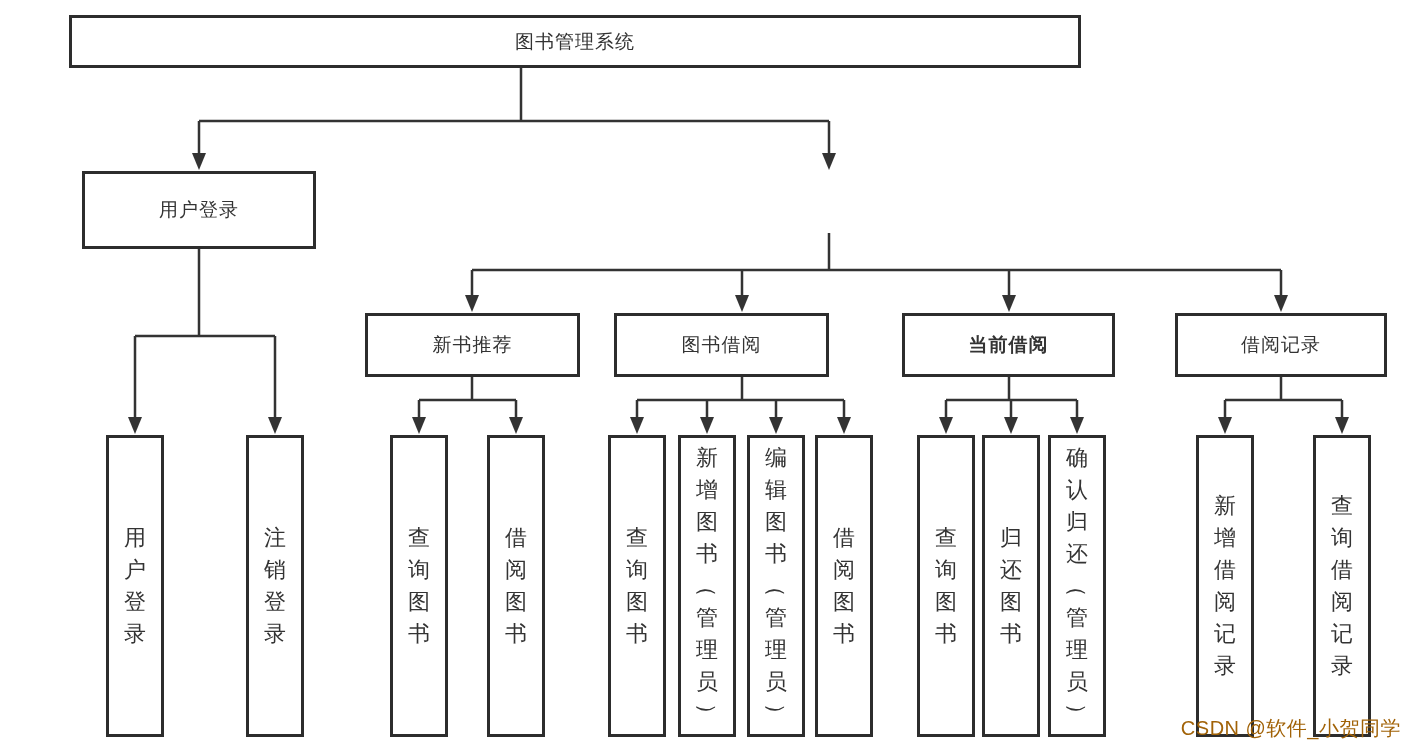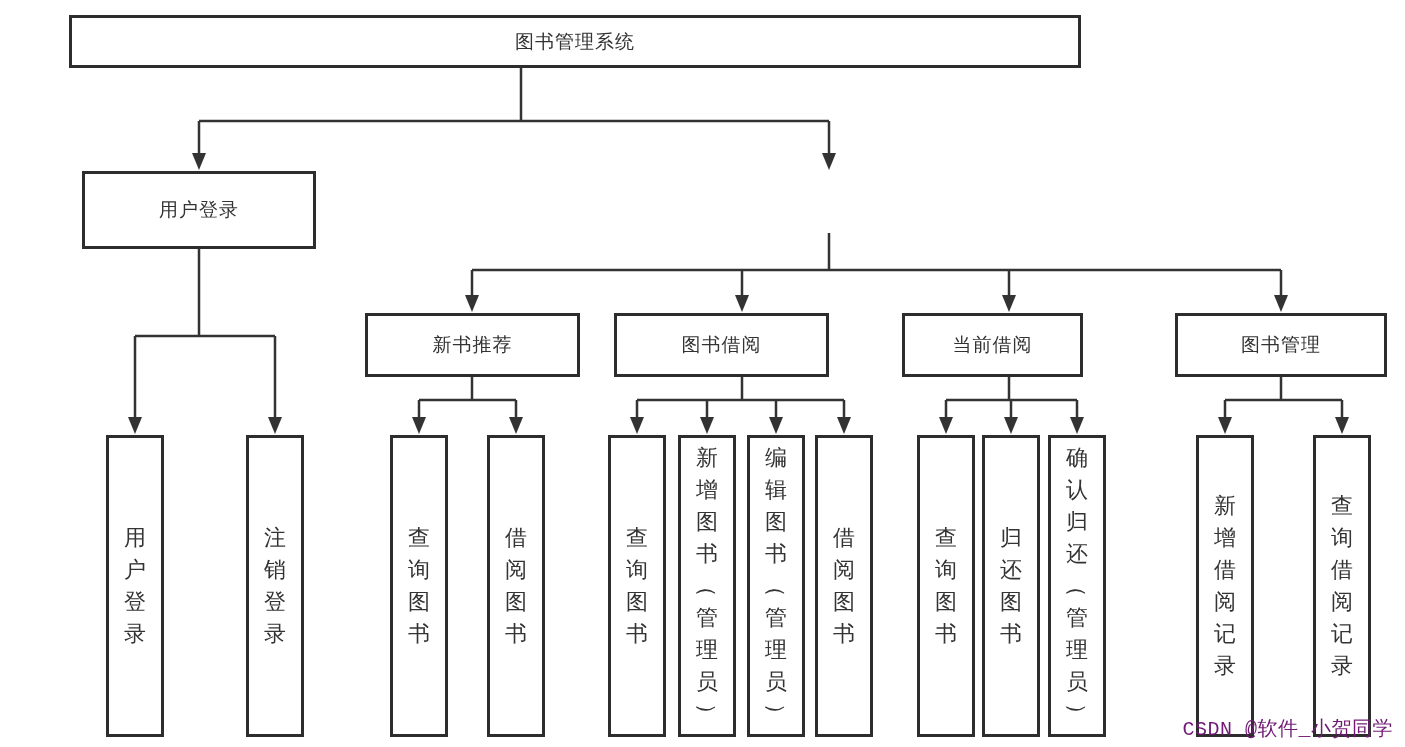--- a/index.html
+++ b/index.html
@@ -41,28 +41,27 @@
   .vchar {
     display: block;
     height: 32px;
     line-height: 32px;
     font-size: 22px;
     text-align: center;
   }
   .vchar.paren { transform: rotate(90deg); }
   .watermark {
     position: absolute;
-    right: 12px;
+    right: 4px;
     bottom: 5px;
     font-size: 20px;
-    color: #701a75;
+    color: #a16207;
     letter-spacing: 0.5px;
     z-index: 3;
     white-space: nowrap;
-    font-family: Liberation Mono, monospace;
   }
 </style>
 </head>
 <body>
 
 <div class="canvas">
 
   <svg class="connectors" viewBox="0 0 1405 747" xmlns="http://www.w3.org/2000/svg">
     <defs>
       <path id="arw" d="M -7 -17 L 7 -17 L 0 0 Z" fill="#333333"></path>
@@ -97,22 +96,22 @@
       <use href="#arw" x="1342" y="434"></use>
     </g>
   </svg>
 
   <div class="node hbox" style="left:22px; top:15px; width:1012px; height:53px;margin-left:47px;">图书管理系统</div>
 
   <div class="node hbox" style="left:82px; top:171px; width:234px; height:78px;">用户登录</div>
 
   <div class="node hbox" style="left:365px; top:313px; width:215px; height:64px;font-family:Liberation Mono, monospace;">新书推荐</div>
   <div class="node hbox" style="left:614px; top:313px; width:215px; height:64px;">图书借阅</div>
-  <div class="node hbox" style="left:902px; top:313px; width:181px; height:64px;">当前借阅</div>
-  <div class="node hbox" style="left:1175px; top:313px; width:212px; height:64px;">图书管理</div>
+  <div class="node hbox" style="left:902px; top:313px; width:213px; height:64px;font-weight:bold;">当前借阅</div>
+  <div class="node hbox" style="left:1175px; top:313px; width:212px; height:64px;">借阅记录</div>
 
   <div class="node vbox" style="left:106px; top:435px; width:58px; height:302px;">
       <span class="vchar">用</span>
       <span class="vchar">户</span>
       <span class="vchar">登</span>
       <span class="vchar">录</span>
     </div>
   <div class="node vbox" style="left:246px; top:435px; width:58px; height:302px;">
       <span class="vchar">注</span>
       <span class="vchar">销</span>

